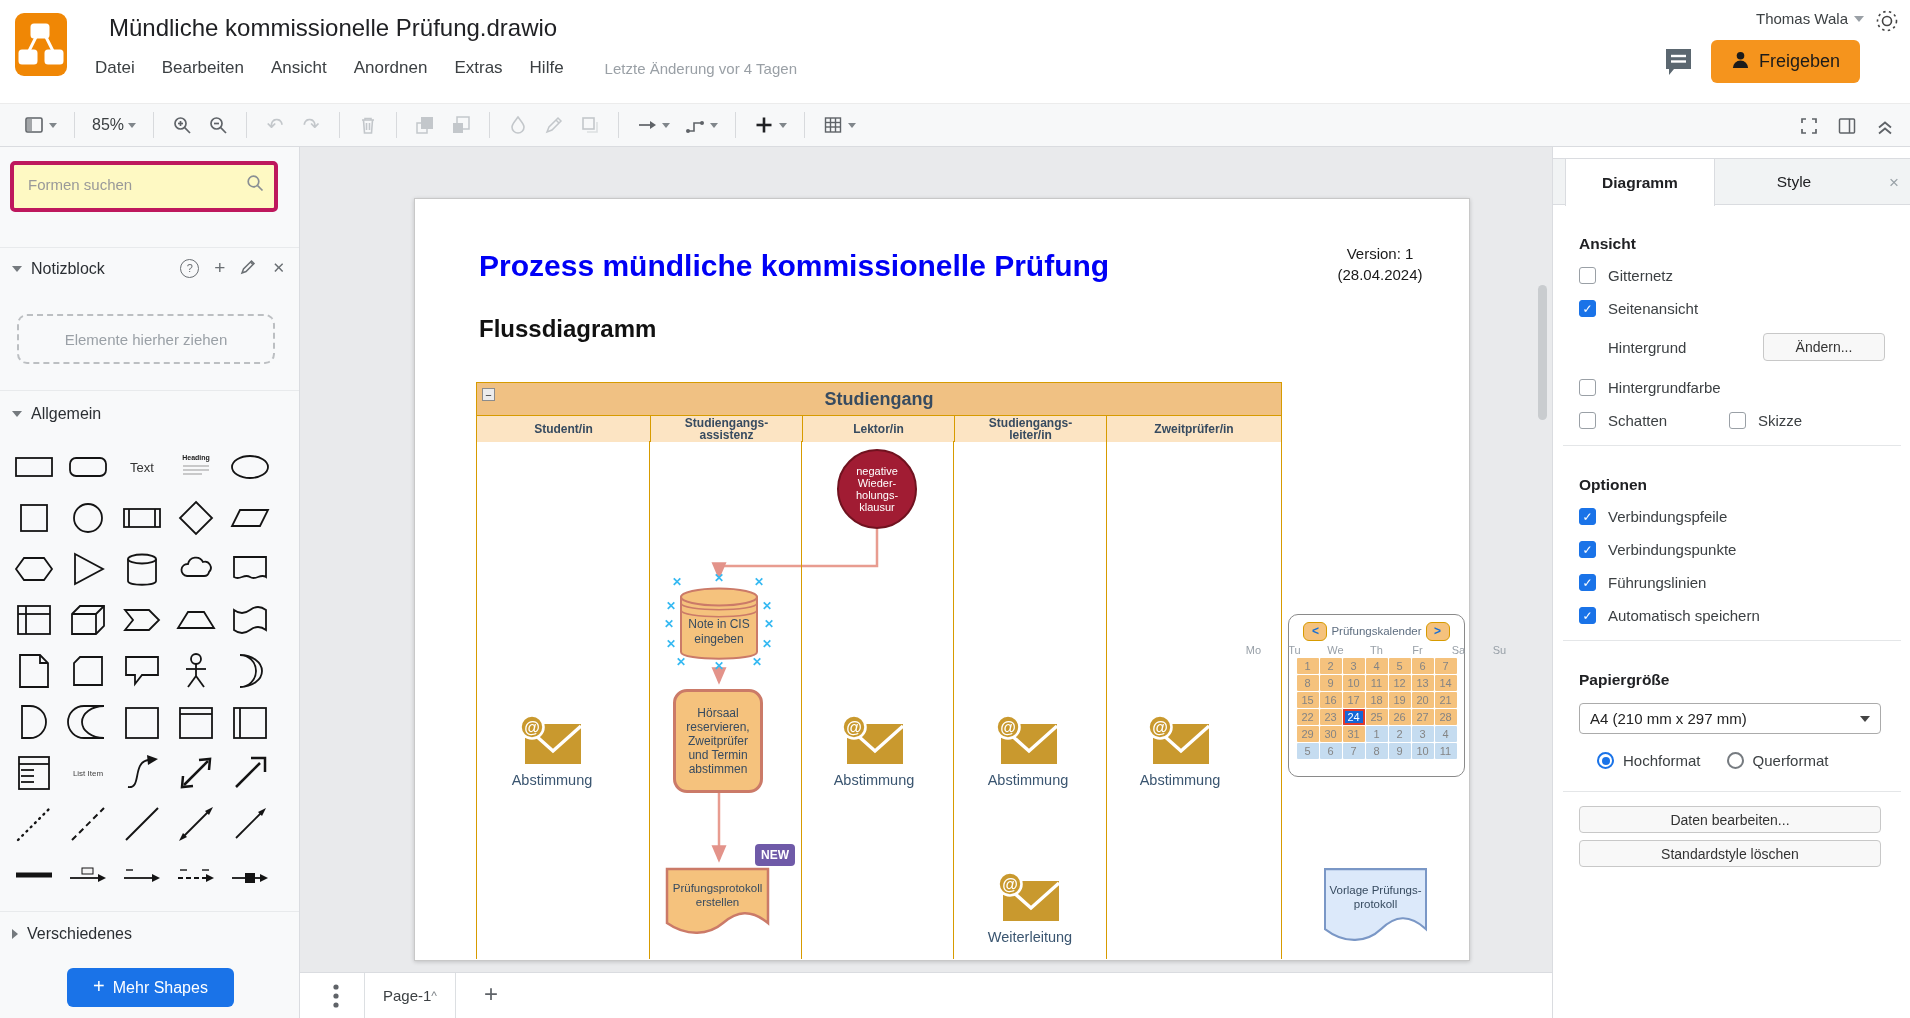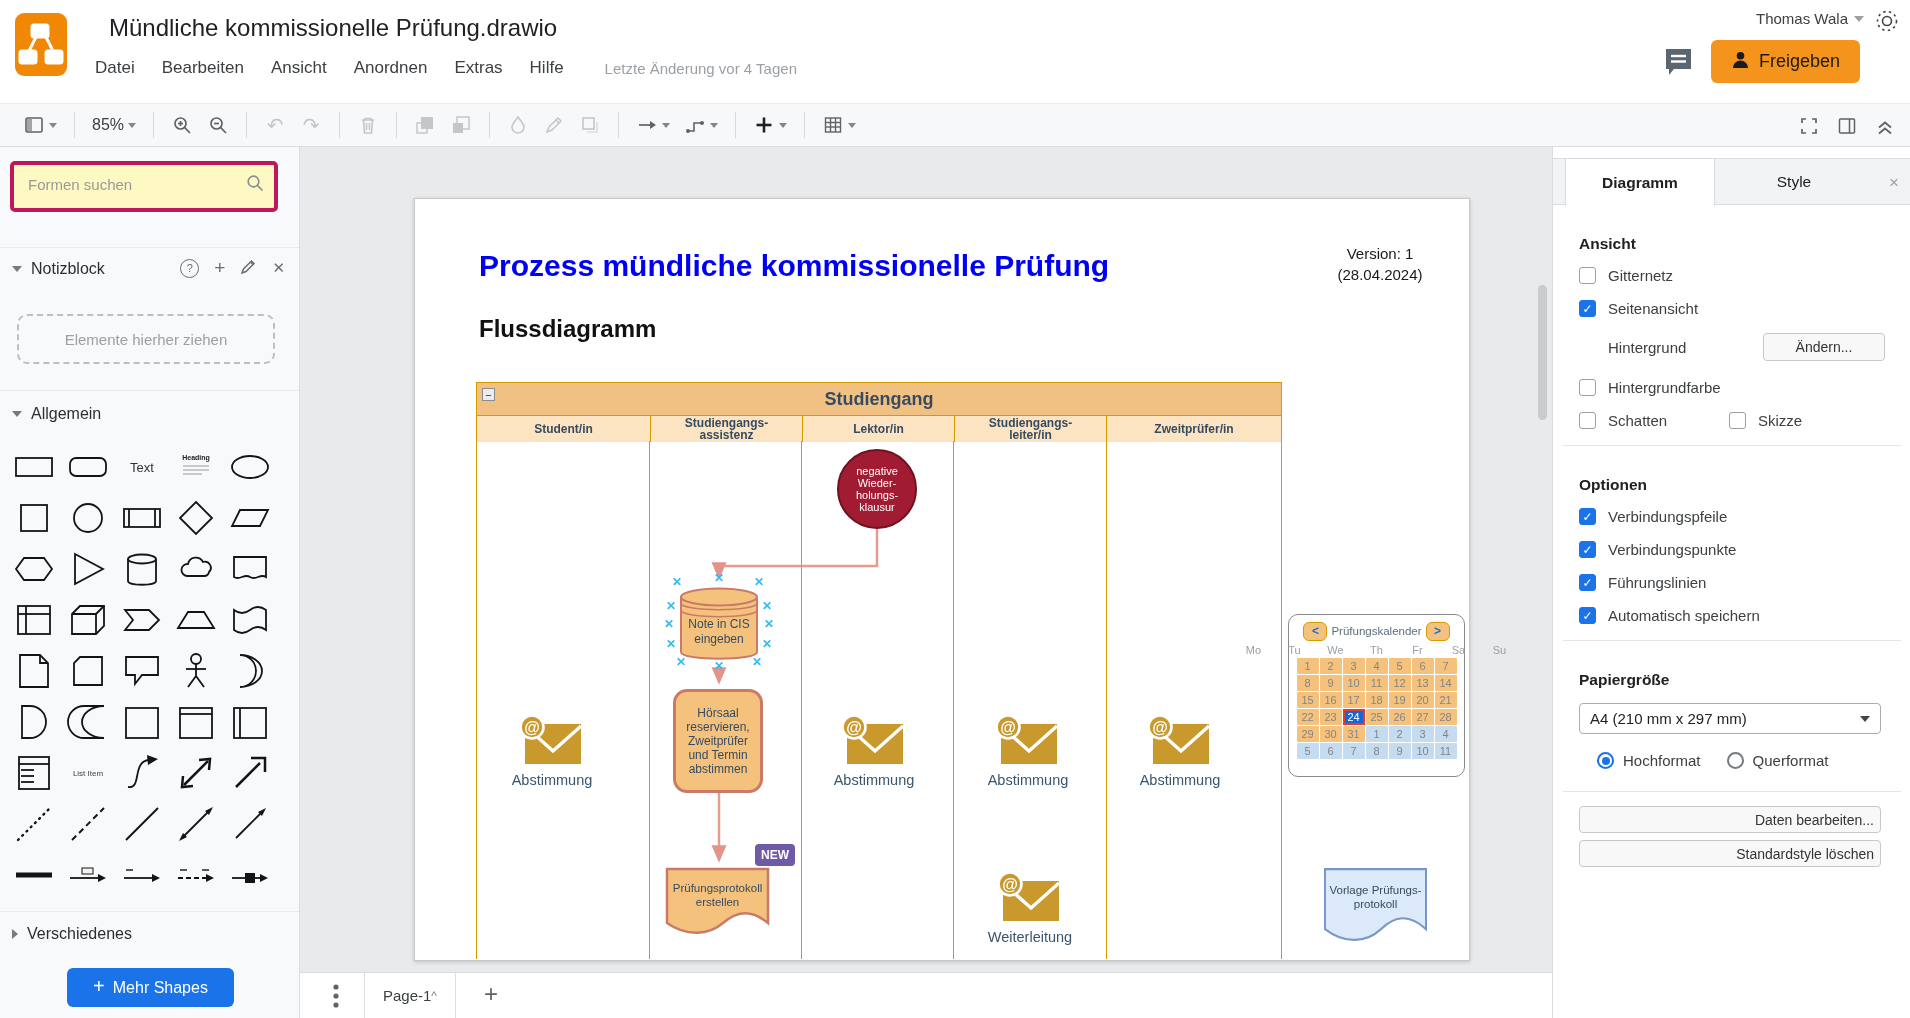--- a/index.html
+++ b/index.html
@@ -134,21 +134,21 @@
   .panel-divider{height:1px;background:#e4e6e8;margin:6px -16px 0 -16px;}
   #paper-select{width:302px;height:31px;border:1px solid #ababab;border-radius:4px;background:#fff;display:flex;align-items:center;
                 padding:0 10px;box-sizing:border-box;font-size:15px;color:#222;margin-bottom:18px;}
   #paper-select .sel-chev{margin-left:auto;width:0;height:0;border-left:5px solid transparent;border-right:5px solid transparent;border-top:6px solid #444;}
   #radio-row{display:flex;align-items:center;gap:26px;margin:0 0 22px 18px;font-size:15px;color:#3c4043;}
   .radio{display:flex;align-items:center;gap:9px;}
   .radio .rdot{width:17px;height:17px;border:2px solid #767b80;border-radius:50%;box-sizing:border-box;position:relative;flex:0 0 auto;}
   .radio.sel .rdot{border-color:var(--blue);}
   .radio.sel .rdot::after{content:"";position:absolute;left:2.5px;top:2.5px;width:8px;height:8px;border-radius:50%;background:var(--blue);}
   .panel-btn{display:block;width:302px;height:27px;background:#f8f8f8;border:1px solid #c8c8c8;border-radius:4px;font-size:14px;color:#333;
-             font-family:inherit;margin:7px 0;text-align:right;}
+             font-family:inherit;margin:7px 0;}
   svg text{font-family:"Liberation Sans",sans-serif;}
 </style>
 </head>
 <body>
 
 <div id="app">
 
   <div id="header">
     <div id="logo">
       <svg viewBox="0 0 52 63" width="52" height="63">

